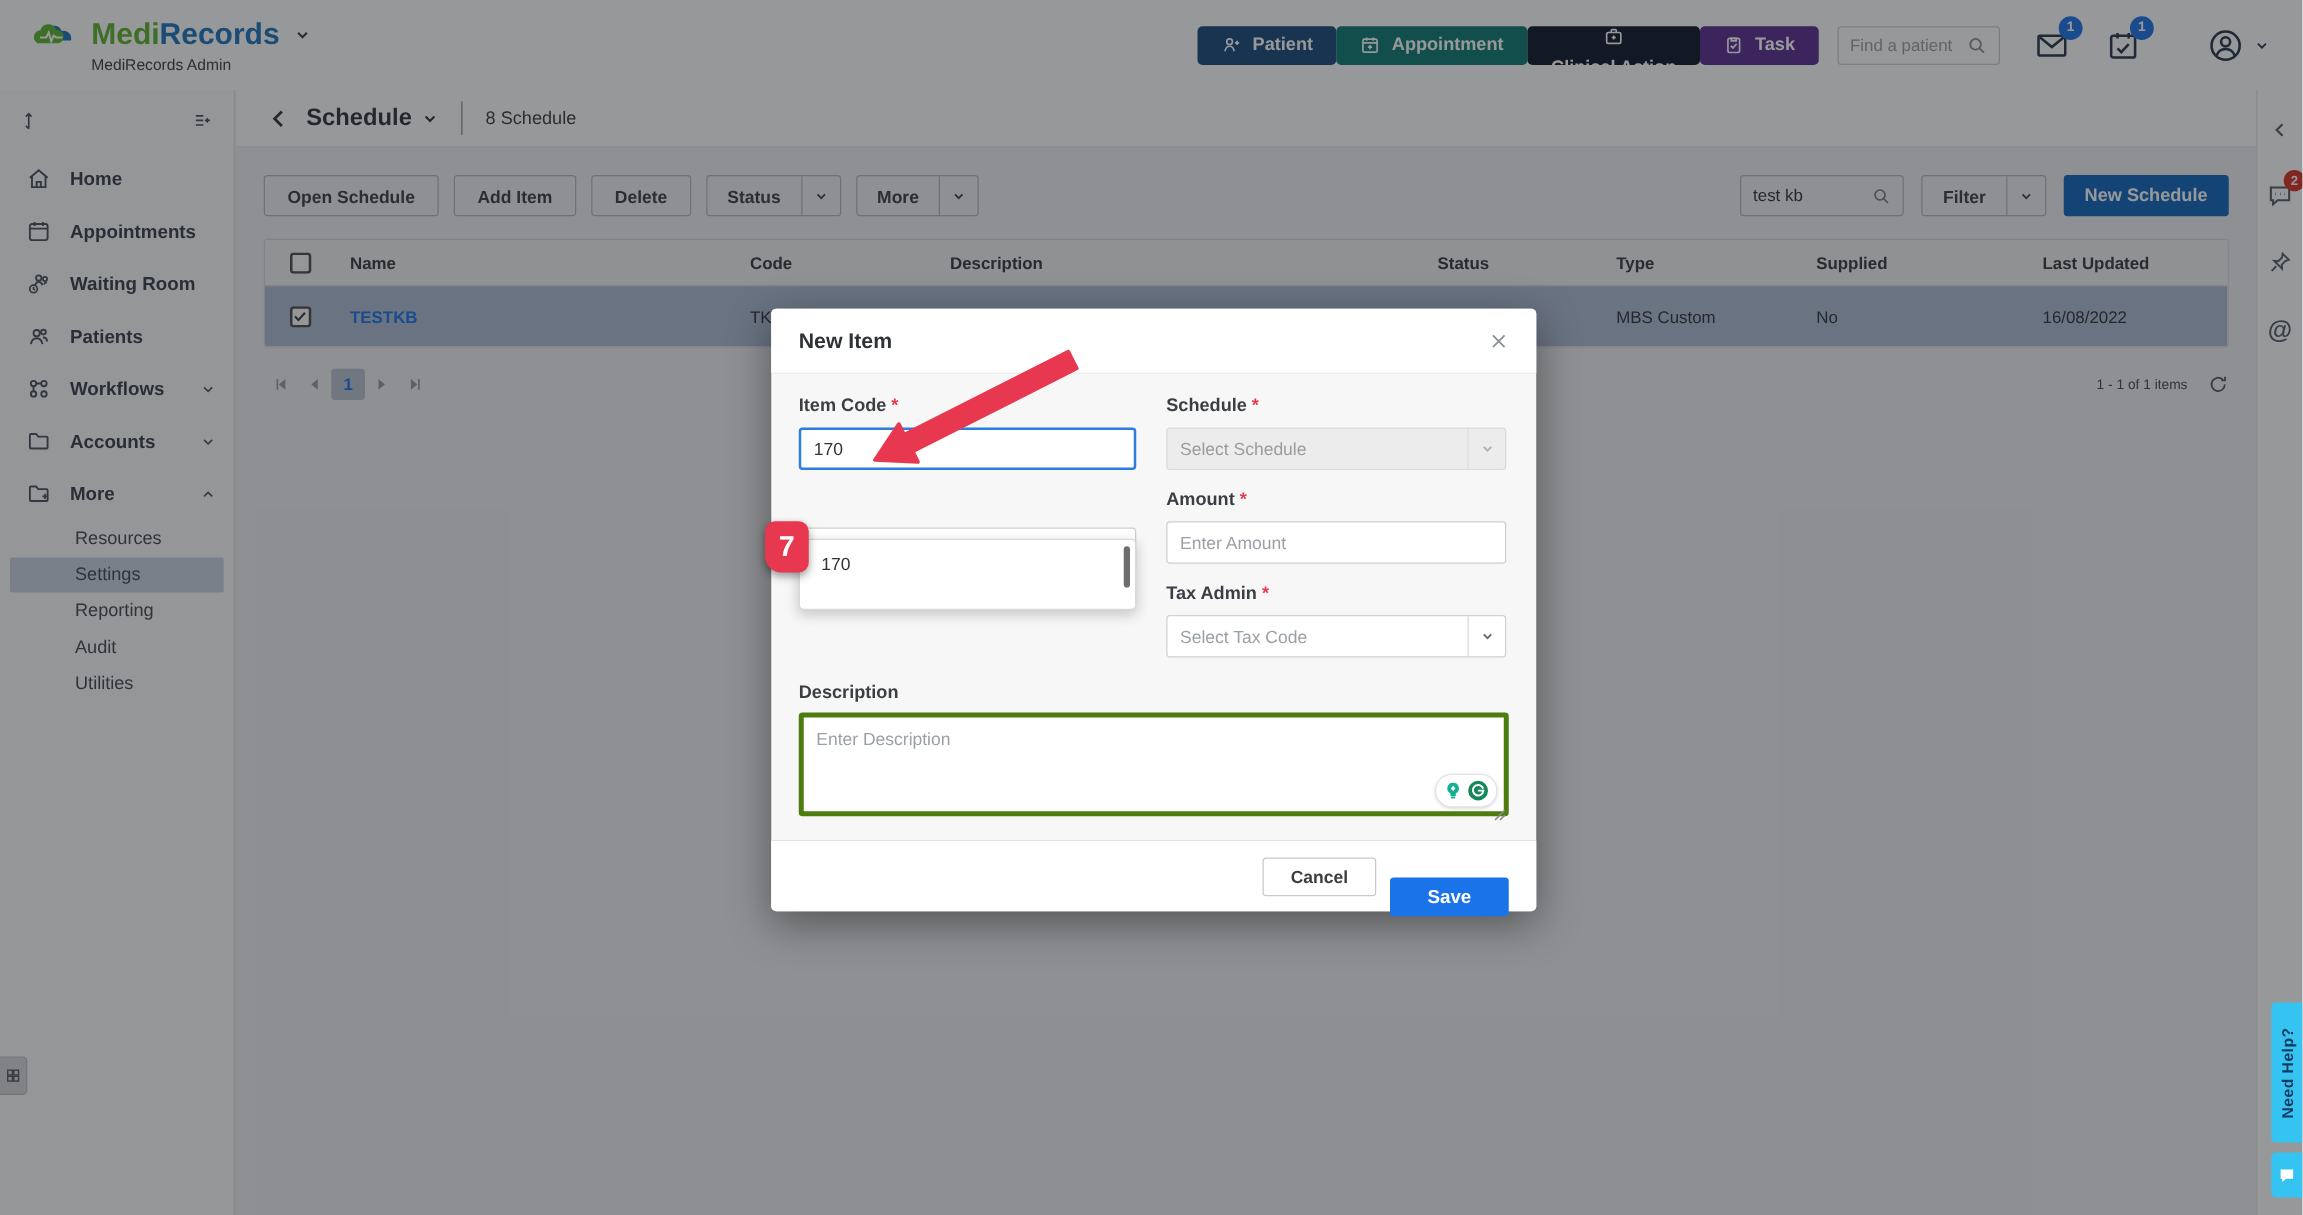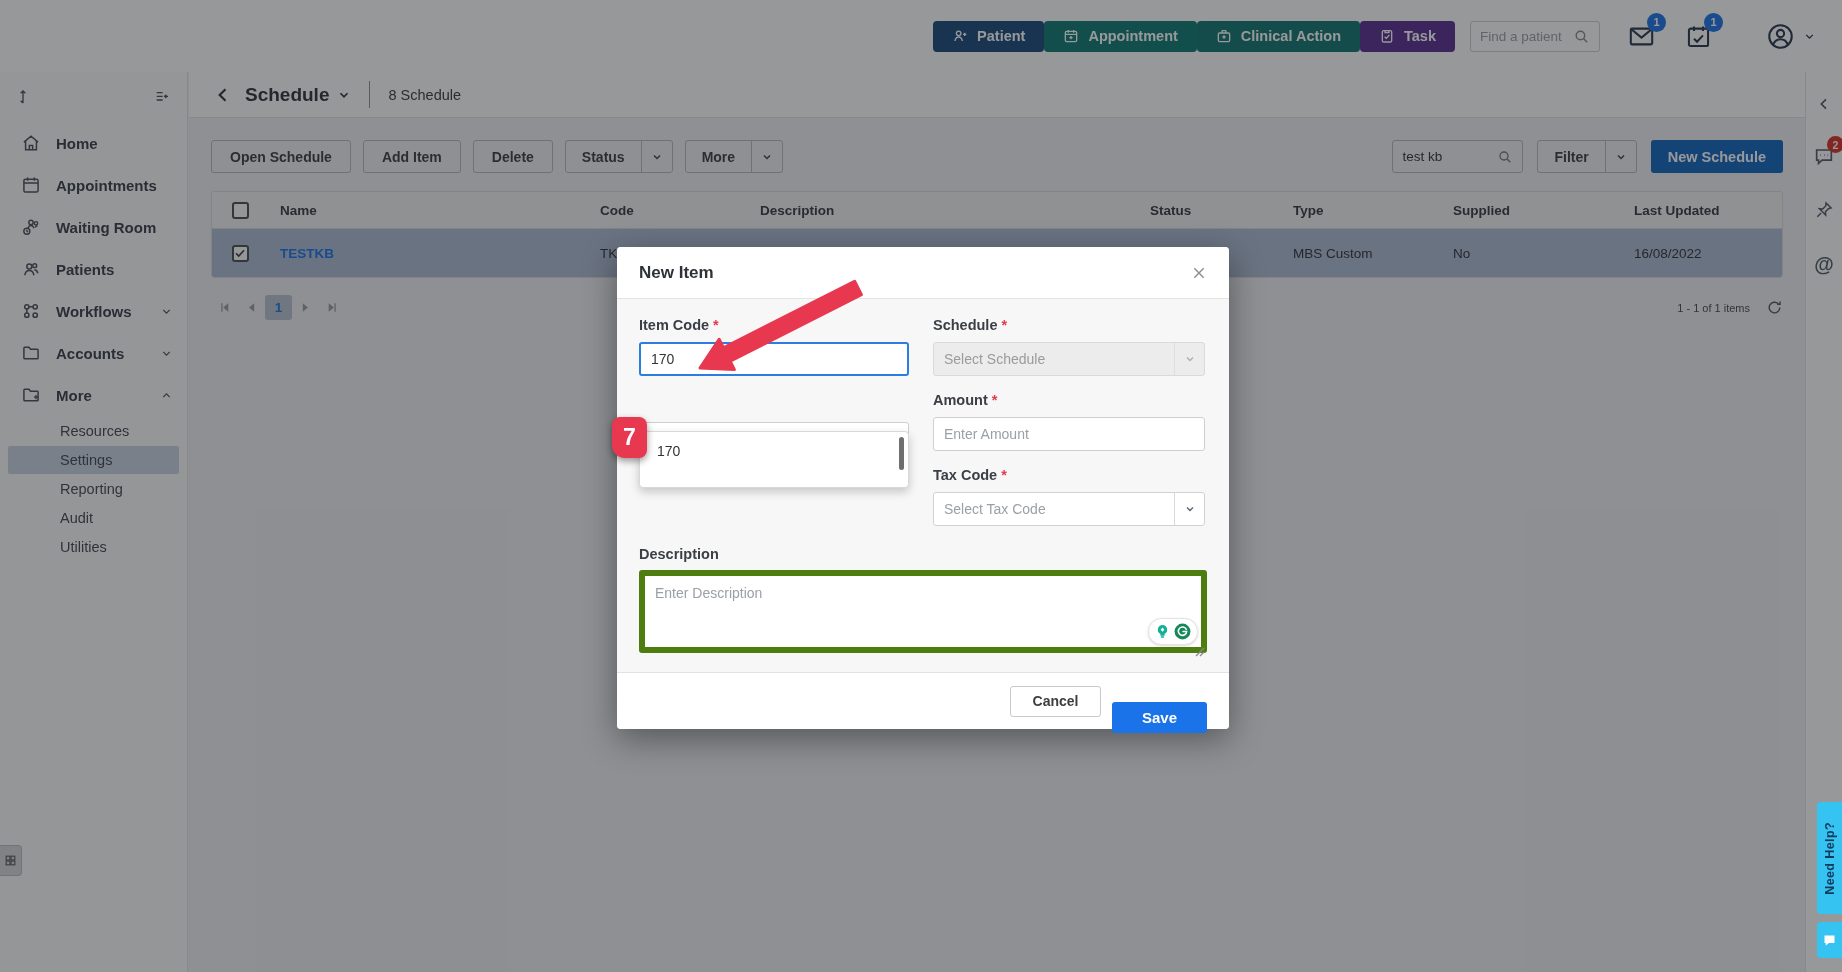--- a/index.html
+++ b/index.html
@@ -12,21 +12,21 @@
   .brand { display:flex; flex-direction:column; }
   .brand-row { display:flex; align-items:center; gap:9px; }
   .brand-name { font-size:24px; font-weight:bold; }
   .brand-medi { color:#5cb531; } .brand-records { color:#1c75bc; }
   .brand-caret { color:#3c4043; margin-left:2px; display:flex; }
   .brand-sub { font-size:12.5px; color:#3c4043; margin:3px 0 0 47px; }
 
   .nav-group { display:flex; margin-left:auto; }
   .nav-btn { height:31px; padding:0 19px; border-radius:4px; color:#fff; font-size:14.5px; font-weight:bold; display:flex; align-items:center; gap:9px; border:none; cursor:pointer; }
   .nav-patient { background:#19497b; } .nav-appointment { background:#0d7b72; }
-  .nav-clinical { background:#0f766e; } .nav-task { background:#592e90; }
+  .nav-clinical { background:#0f172a;flex-direction:column; } .nav-task { background:#592e90; }
 
   .patient-search { display:flex; align-items:center; margin-left:15px; width:130px; height:31px; border:1px solid #cfcfcf; border-radius:3px; background:#fff; padding:0 9px; }
   .patient-search input { border:none; outline:none; width:100%; font-size:13.5px; color:#333; background:transparent; }
   input::placeholder, textarea::placeholder { color:#9aa0a6; }
 
   .top-icons { display:flex; align-items:center; gap:30px; margin-left:28px; color:#25354c; }
   .icon-wrap { position:relative; display:flex; }
   .badge-blue { position:absolute; top:-10px; right:-11px; background:#1a73e8; color:#fff; font-size:11px; font-weight:bold; min-width:19px; height:19px; border-radius:50%; display:flex; align-items:center; justify-content:center; }
   .avatar-group { display:flex; align-items:center; gap:8px; margin-left:24px; color:#25354c; }
 
@@ -102,38 +102,56 @@
   .fselect .ph { flex:1; padding:0 10px; color:#9aa0a6; font-size:14px; white-space:nowrap; overflow:hidden; }
   .fselect .chevbox { width:30px; align-self:stretch; border-left:1px solid #d8d8d8; display:flex; align-items:center; justify-content:center; color:#5f6a73; }
   .fselect.disabled { background:#ececec; border-color:#dadada; cursor:default; }
   .fselect.disabled .ph { color:#9b9b9b; } .fselect.disabled .chevbox { color:#b0b0b0; border-left-color:#dedede; }
 
   .autocomplete { position:absolute; left:22px; top:132px; width:270px; height:57px; background:#fff; border:1px solid #d8d8d8; border-radius:4px; box-shadow:0 4px 10px rgba(0,0,0,.2); z-index:6; }
   .ac-option { padding:11px 0 0 17px; font-size:14px; color:#333; cursor:pointer; }
   .ac-scrollbar { position:absolute; right:4px; top:5px; width:5px; height:33px; background:#6e6e6e; border-radius:3px; }
 
   .desc-wrap { position:relative; margin-top:8px; }
-  .desc-area { width:100%; height:83px; border:6px solid #4d7c0f; border-radius:3px; background:#fff; padding:9px 10px; font-size:14px; color:#333; resize:none; outline:none; font-family:inherit; }
+  .desc-area { width:100%; height:83px; border:4px solid #4d7c0f; border-radius:3px; background:#fff; padding:9px 10px; font-size:14px; color:#333; resize:none; outline:none; font-family:inherit; }
   .flabel-desc { margin:20px 0 0; }
   .gram-pill { position:absolute; right:9px; bottom:12px; width:50px; height:27px; background:#fff; border:1px solid #e4e4e4; border-radius:14px; box-shadow:0 1px 3px rgba(0,0,0,.15); display:flex; align-items:center; justify-content:center; gap:2px; }
   .resize-handle { position:absolute; right:2px; bottom:4px; width:10px; height:10px; color:#8a8a8a; }
   .modal-foot { position:absolute; left:0; right:0; bottom:0; height:57px; background:#fff; border-top:1px solid #e2e2e2; border-radius:0 0 4px 4px; display:flex; align-items:center; justify-content:flex-end; padding:0 22px; gap:11px; }
   .btn-cancel { width:91px; height:31px; background:#fff; border:1px solid #c9c9c9; border-radius:3px; font-size:14px; font-weight:600; color:#3d3d3d; cursor:pointer; font-family:inherit; }
   .btn-save { width:95px; height:31px; background:#1a73e8; border:none; border-radius:3px; font-size:15px; font-weight:bold; color:#fff; cursor:pointer; font-family:inherit;margin-top:32px; }
 
   
   .arrow-svg { position:absolute; left:690px; top:276px; width:192px; height:106px; z-index:60; pointer-events:none; }
   .step-badge { position:absolute; left:612px; top:417px; width:35px; height:41px; background:#e8384f; border-radius:8px 8px 8px 13px; color:#fff; font-size:23px; font-weight:bold; display:flex; align-items:center; justify-content:center; z-index:60; box-shadow:0 3px 7px rgba(0,0,0,.4); }
 </style>
 </head>
 <body>
 
 <div class="app">
 
   <div class="topbar">
+    <div class="brand">
+      <div class="brand-row">
+        <span style="display:flex">
+          <svg width="38" height="26" viewBox="0 0 38 26">
+              <path d="M10 12a7 7 0 0 1 13.4-2.2A6 6 0 0 1 31 15.5c0 .8-.1 1.3-.3 1.9H12c-1.6-.8-2-3-2-5.4z" fill="#1c75bc"></path>
+              <path d="M4 19.5a5.5 5.5 0 0 1 2.3-10.3 6.6 6.6 0 0 1 12.6-.4 5.4 5.4 0 0 1 6 5.3c0 2.8-2 5.4-5 5.4z" fill="#5cb531"></path>
+              <polyline points="6,15 11,15 13,11 15,18 17,13.5 19,15 24,15" fill="none" stroke="#fff" stroke-width="1.6"></polyline>
+            </svg>
+        </span>
+        <span class="brand-name"><span class="brand-medi">Medi</span><span class="brand-records">Records</span></span>
+        <span class="brand-caret">
+          <svg width="14" height="14" viewBox="0 0 24 24" fill="none" stroke="currentColor" stroke-width="3">
+              <path d="M6 9l6 6 6-6"></path>
+            </svg>
+        </span>
+      </div>
+      <div class="brand-sub">MediRecords Admin</div>
+    </div>
 
     <div class="nav-group">
       <button class="nav-btn nav-patient">
         <span style="display:flex">
             <svg width="16" height="16" viewBox="0 0 24 24" fill="none" stroke="#fff" stroke-width="2">
               <circle cx="10" cy="8" r="3.4"></circle>
               <path d="M4.5 19.5c.7-4 3-6 5.5-6s4.8 2 5.5 6"></path>
               <path d="M16.5 9.5h5M19 7v5"></path>
             </svg>
           </span>
@@ -506,21 +524,21 @@
                   <path d="M6 9l6 6 6-6"></path>
                 </svg>
               </span>
           </div>
           <div class="flabel mt16">
               <span>Amount</span>
               <span class="req">*</span>
             </div>
           <input class="finput" placeholder="Enter Amount" style="">
           <div class="flabel mt16">
-              <span>Tax Code</span>
+              <span>Tax Admin</span>
               <span class="req">*</span>
             </div>
           <div class="fselect">
             <span class="ph">Select Tax Code</span>
             <span class="chevbox">
                 <svg width="12" height="12" viewBox="0 0 24 24" fill="none" stroke="currentColor" stroke-width="3">
                   <path d="M6 9l6 6 6-6"></path>
                 </svg>
               </span>
           </div>

